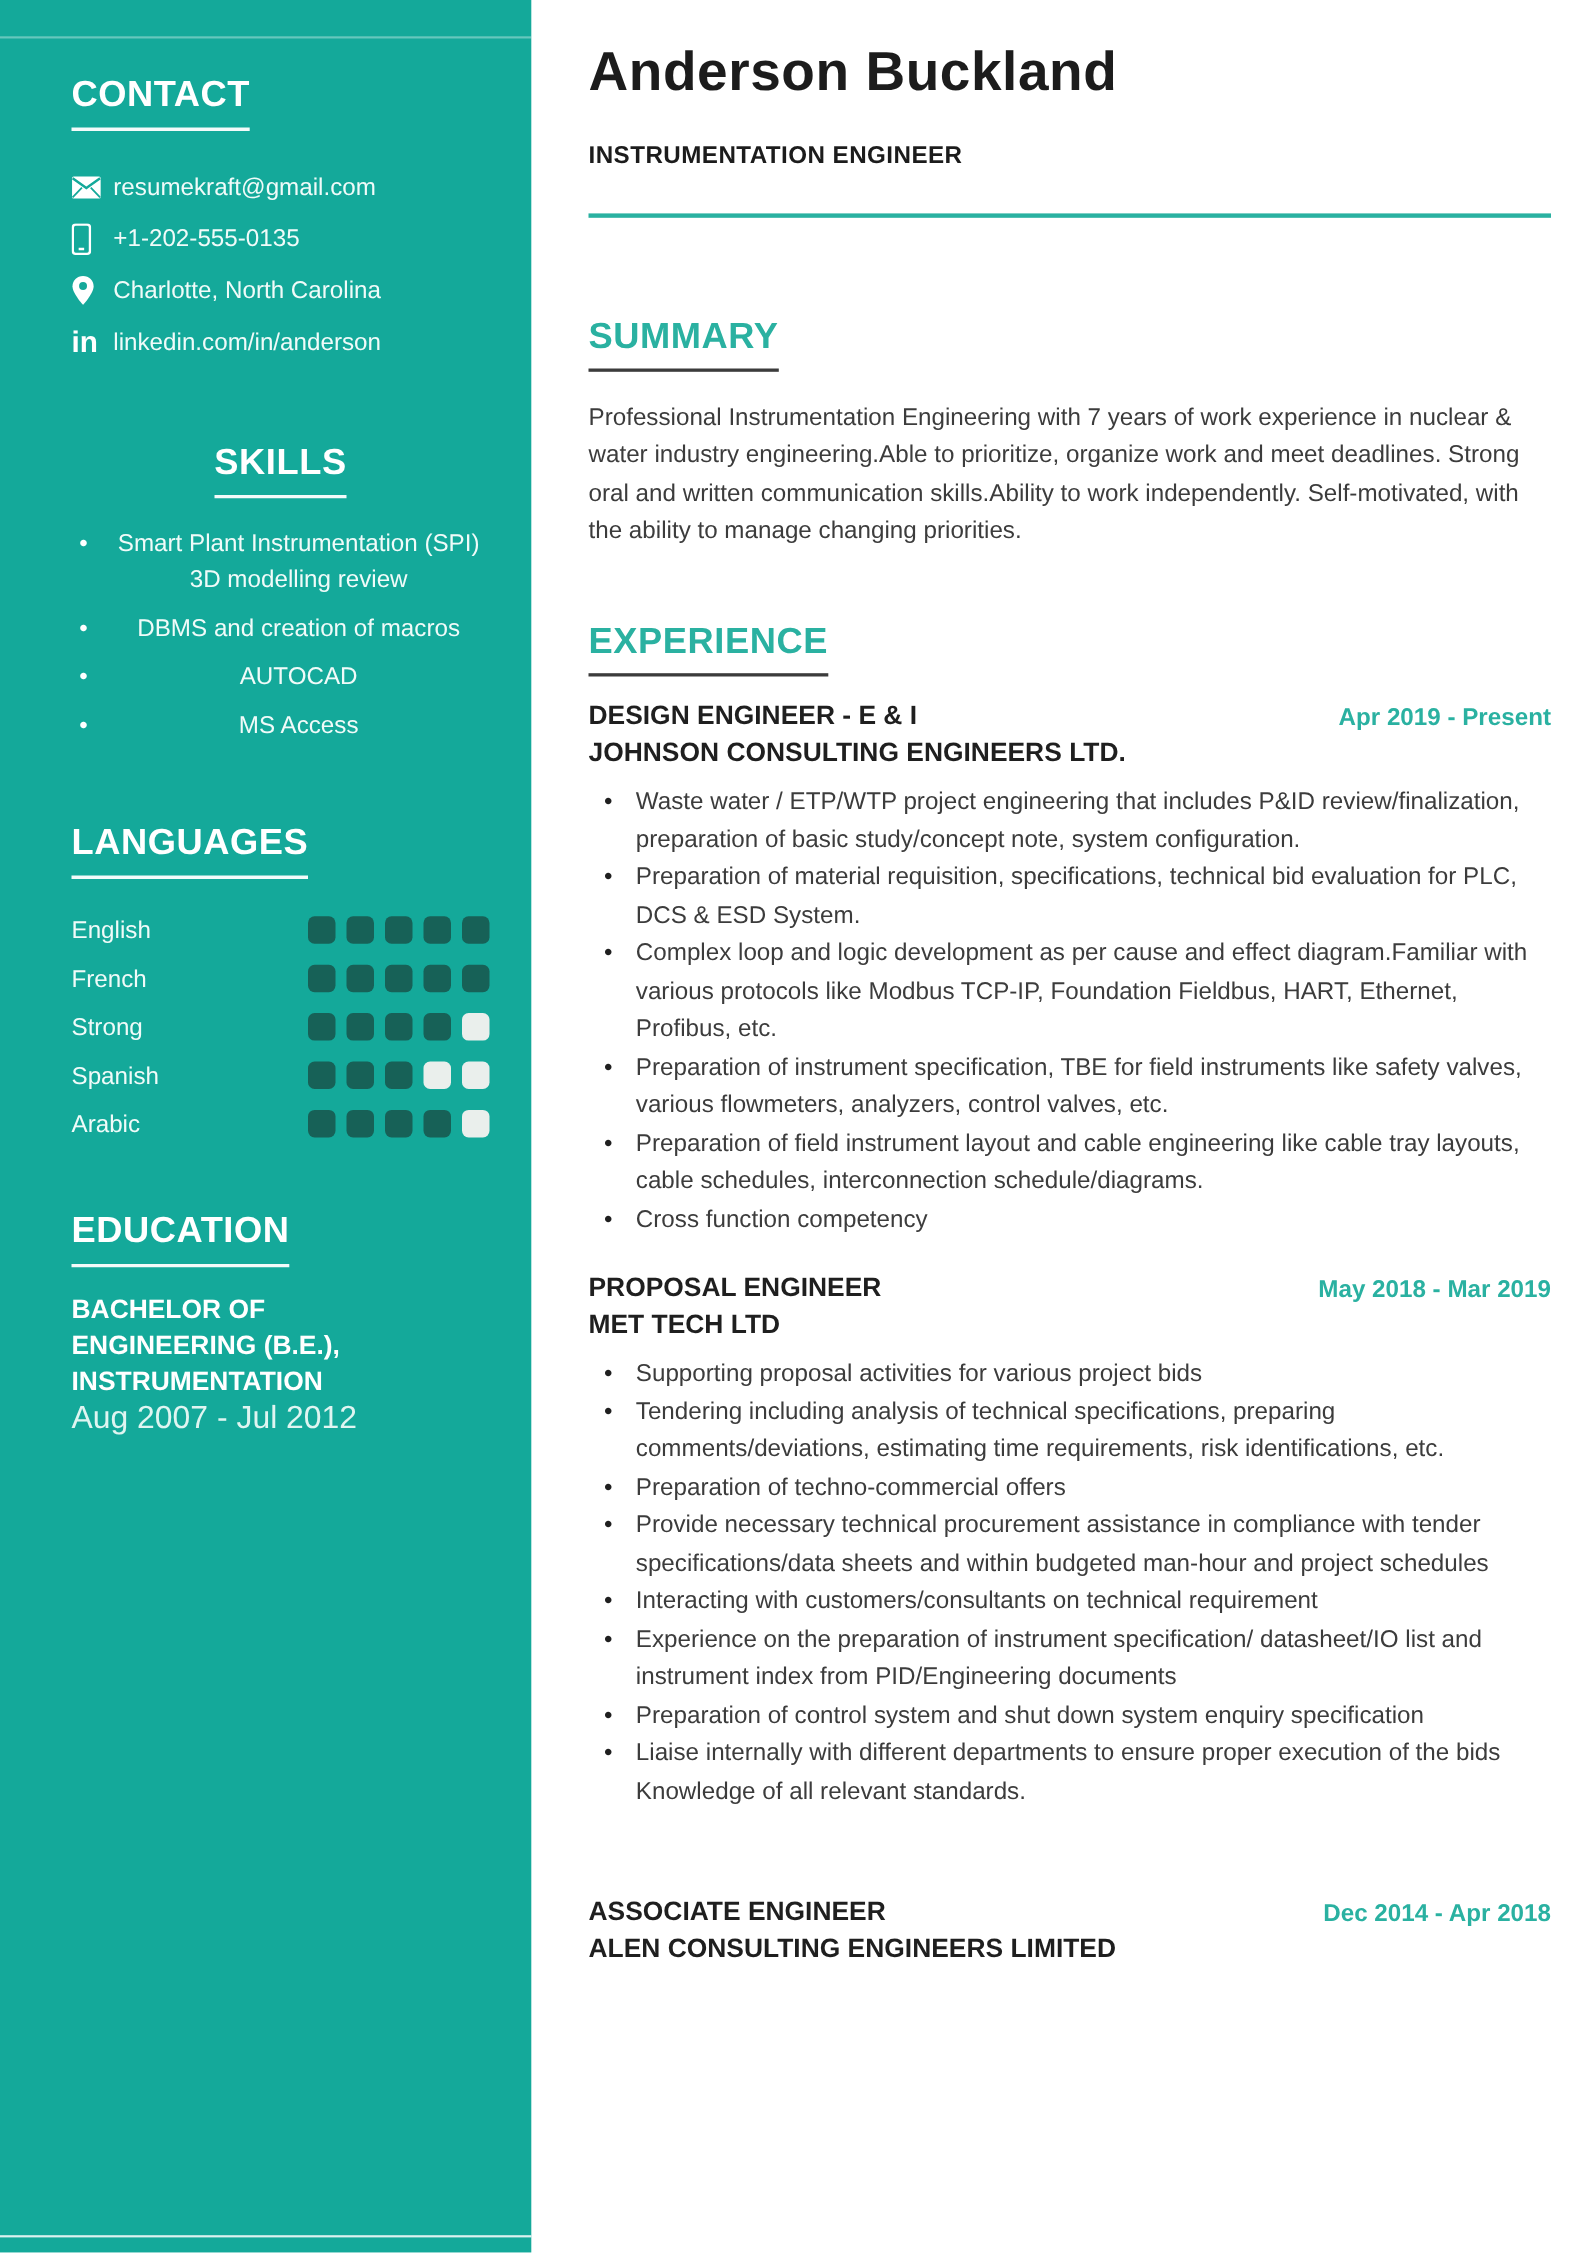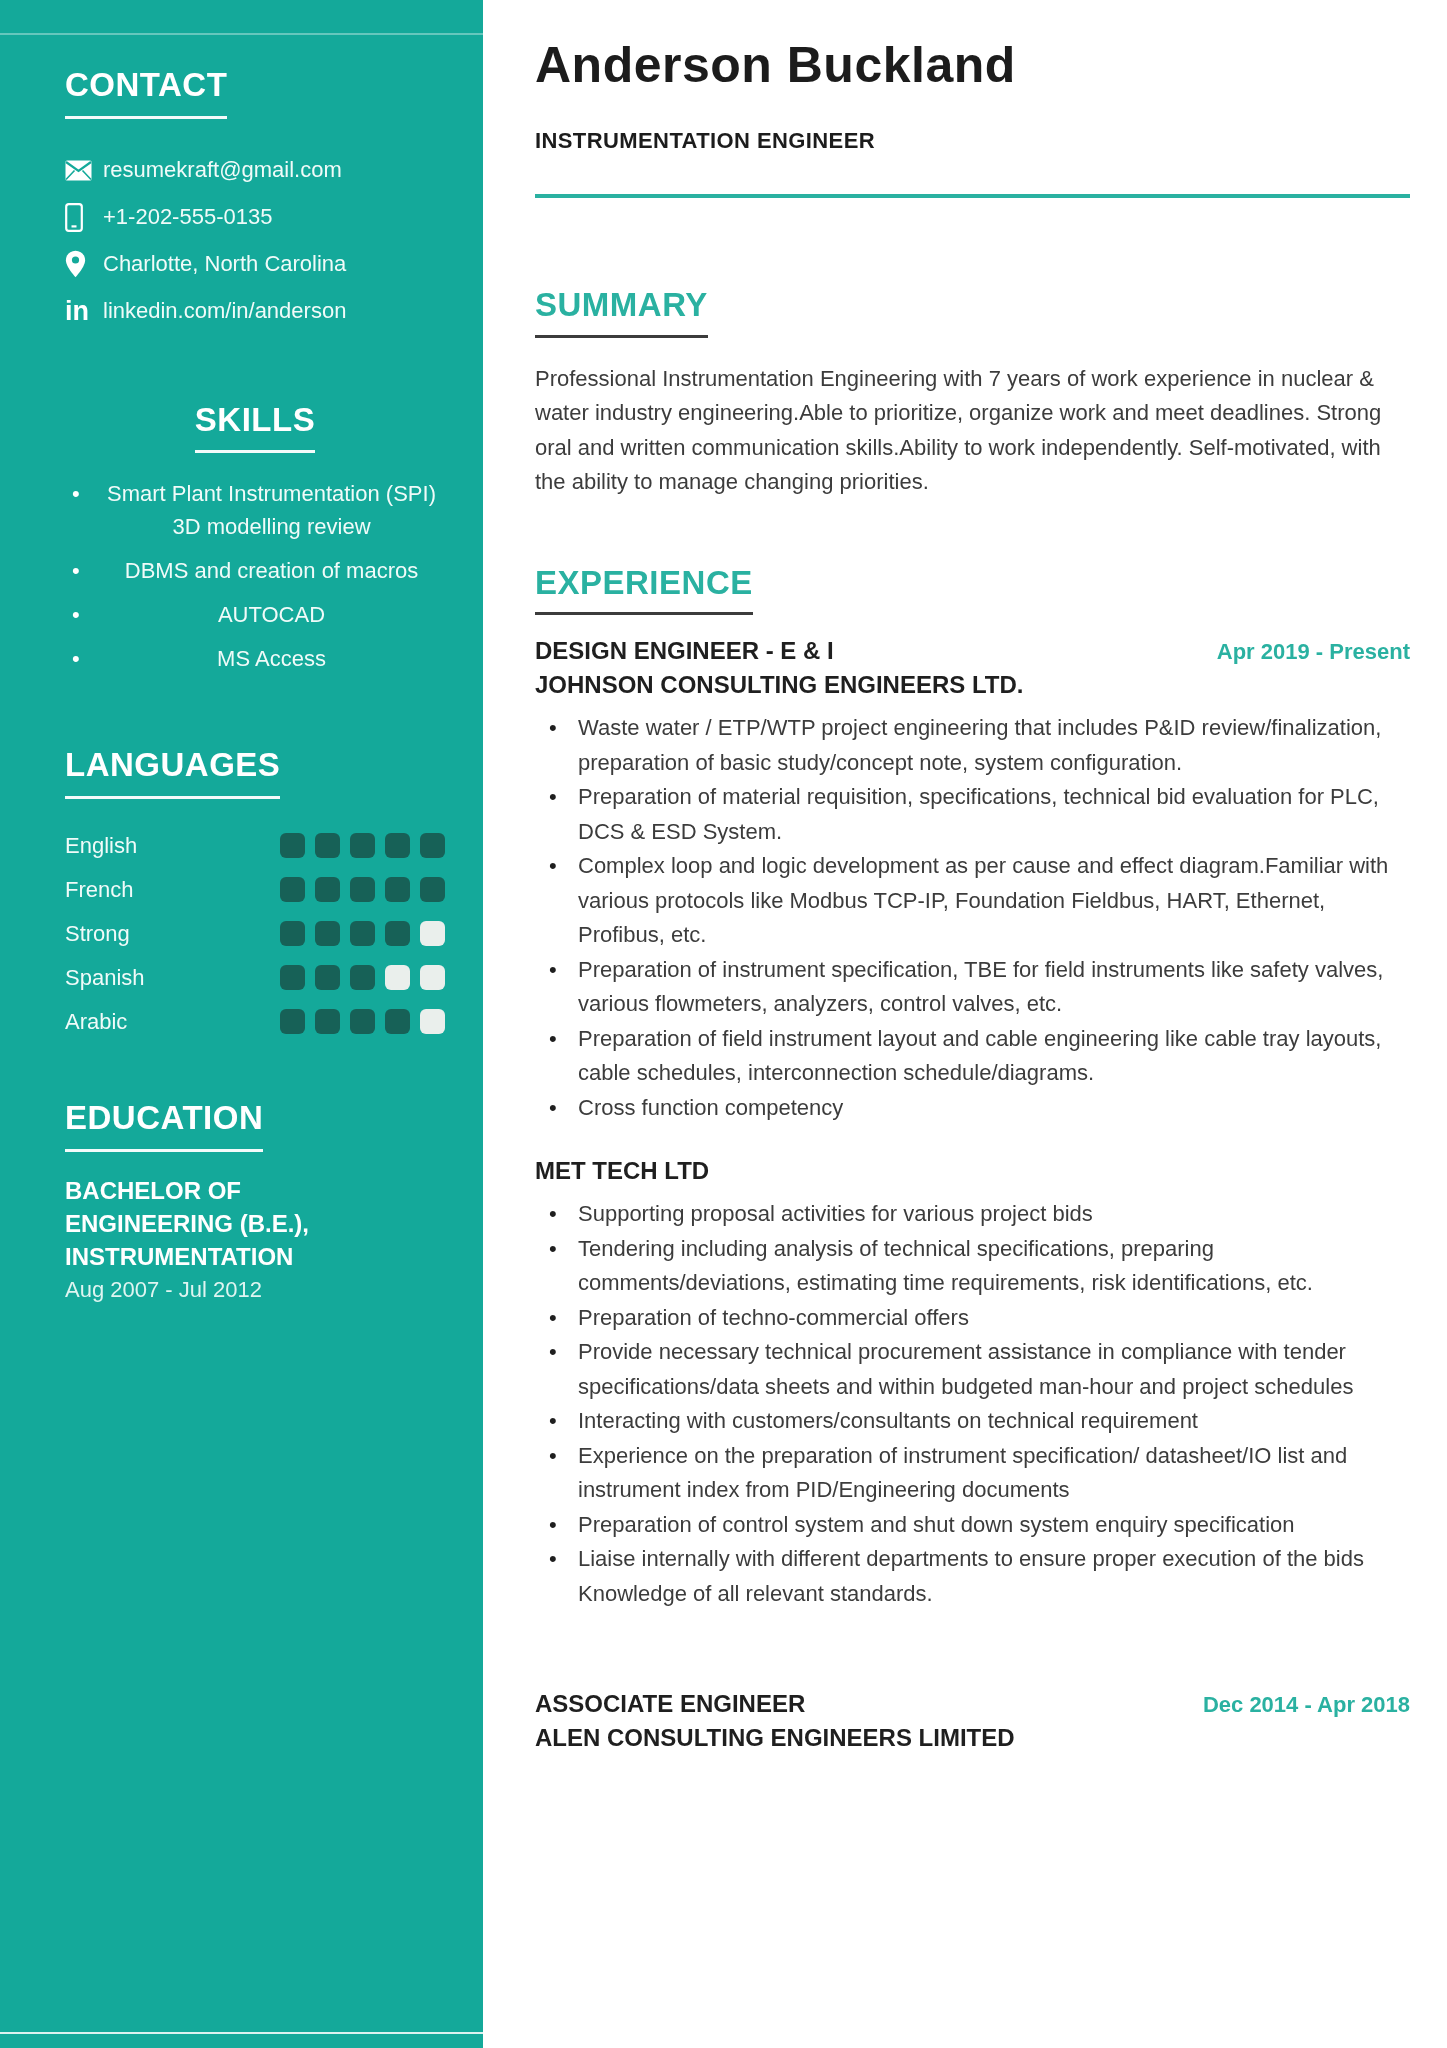--- a/index.html
+++ b/index.html
@@ -39,21 +39,21 @@
   .lang-rows { margin-top:25px; }
   .lang-row { display:flex; align-items:center; height:44px; font-size:22px; }
   .lang-squares { margin-left:auto; display:flex; gap:10px; }
   .sq { width:25px; height:25px; border-radius:6px; }
   .sq-f { background:#176157; }
   .sq-e { background:#EAEFEC; }
 
   .sec-edu { margin-top:57px; }
   .edu-block { margin-top:22px; }
   .edu-degree { font-size:24px; font-weight:bold; color:#ffffff; line-height:33px; }
-  .edu-dates { font-size:22px; color:#DFF5F1; line-height:33px; }
+  .edu-dates { font-size:29px; color:#DFF5F1; line-height:33px; }
   .edu-school { font-size:22px; font-weight:bold; color:#ffffff; line-height:33px; }
 
   
   .main { position:absolute; left:535px; top:0; width:875px; }
   .name { margin-top:40px; font-size:50px; font-weight:bold; color:#1C1C1C; line-height:50px; letter-spacing:0.5px; }
   .job-header-title { margin-top:38px; font-size:22px; font-weight:bold; color:#1C1C1C; letter-spacing:0.4px; }
   .accent-rule { margin-top:40px; width:875px; height:4px; background:#2AB1A1; }
 
   .main-head {
     display:inline-block; margin:0; font-size:33px; font-weight:bold;
@@ -240,20 +240,24 @@
         <li>Waste water / ETP/WTP project engineering that includes P&amp;ID review/finalization, preparation of basic study/concept note, system configuration.</li>
             <li>Preparation of material requisition, specifications, technical bid evaluation for PLC, DCS &amp; ESD System.</li>
             <li>Complex loop and logic development as per cause and effect diagram.Familiar with various protocols like Modbus TCP-IP, Foundation Fieldbus, HART, Ethernet, Profibus, etc.</li>
             <li>Preparation of instrument specification, TBE for field instruments like safety valves, various flowmeters, analyzers, control valves, etc.</li>
             <li>Preparation of field instrument layout and cable engineering like cable tray layouts, cable schedules, interconnection schedule/diagrams.</li>
             <li>Cross function competency</li>
           </ul>
       </div>
 
       <div class="job job-1">
+        <div class="job-head">
+          <div class="job-title">PROPOSAL ENGINEER</div>
+          <div class="job-date">May 2018 - Mar 2019</div>
+        </div>
         <div class="job-company">MET TECH LTD</div>
         <ul class="bullets">
 
         <li>Supporting proposal activities for various project bids</li>
             <li>Tendering including analysis of technical specifications, preparing comments/deviations, estimating time requirements, risk identifications, etc.</li>
             <li>Preparation of techno-commercial offers</li>
             <li>Provide necessary technical procurement assistance in compliance with tender specifications/data sheets and within budgeted man-hour and project schedules</li>
             <li>Interacting with customers/consultants on technical requirement</li>
             <li>Experience on the preparation of instrument specification/ datasheet/IO list and instrument index from PID/Engineering documents</li>
             <li>Preparation of control system and shut down system enquiry specification</li>

